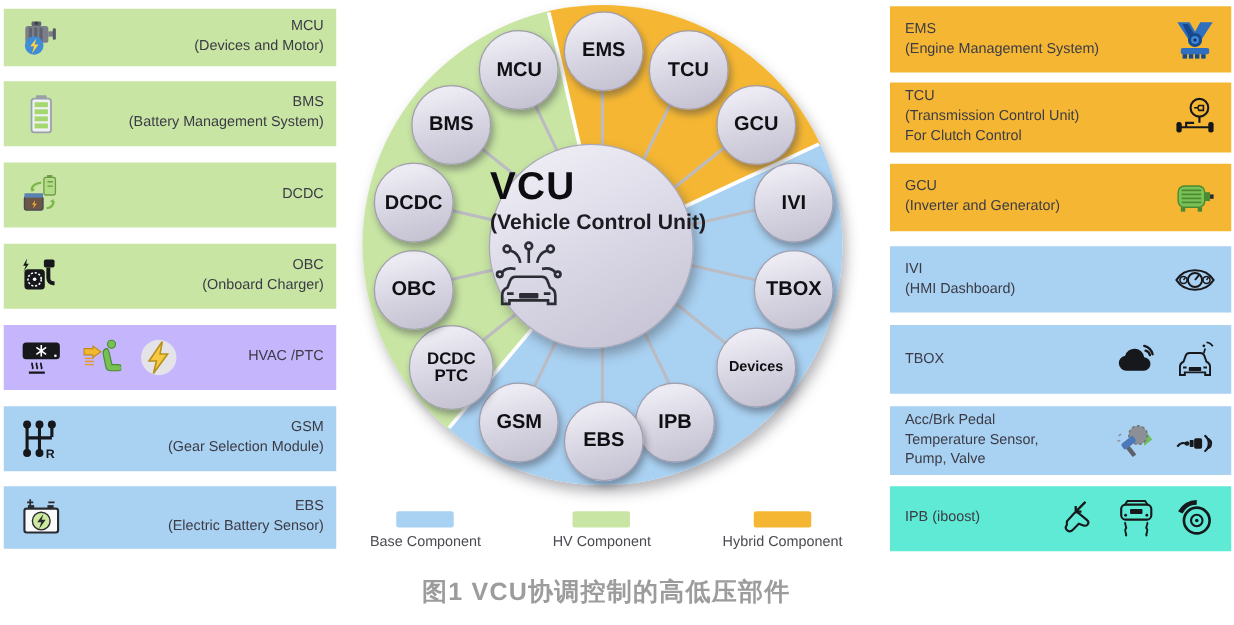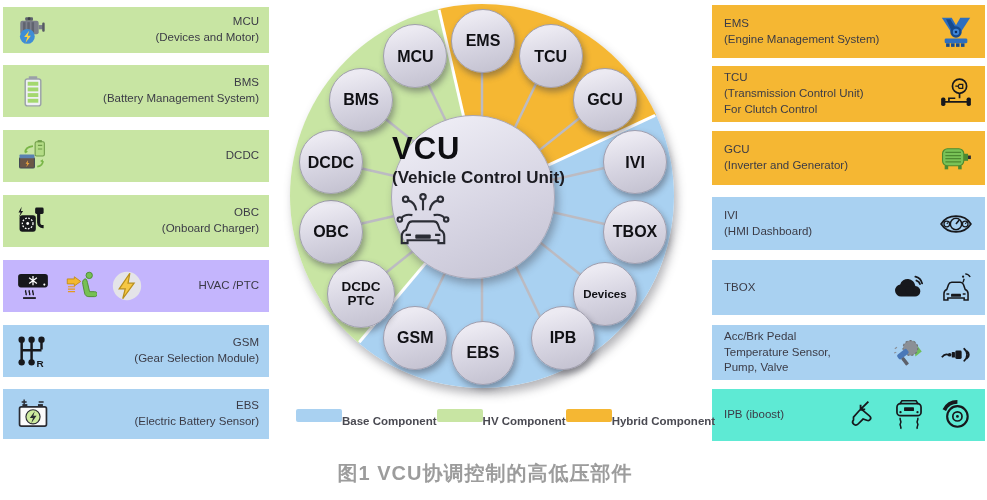--- a/index.html
+++ b/index.html
@@ -35,21 +35,21 @@
        background:linear-gradient(165deg,#eceaf2 15%,#d6d4e1 55%,#c1bfce 100%);
        border:1px solid #a09eae;box-shadow:2px 4px 6px rgba(60,60,70,.45);
        display:flex;flex-direction:column;align-items:center;justify-content:center;
        font-weight:bold;color:#101014;}
   .sat-line{font-size:16px;line-height:1.08;}
   .sat-small .sat-line{font-size:11.5px;}
   .sat-two .sat-line{font-size:13.5px;}
 
   
   .legend{position:absolute;left:296px;top:409px;width:378px;display:flex;justify-content:space-between;}
-  .legend-item{display:flex;font-weight:bold;}
+  .legend-item{display:flex;flex-direction:column;align-items:center;}
   .legend-swatch{width:46px;height:13px;border-radius:2px;}
   .legend-label{margin-top:6px;font-size:11.5px;color:#4a4a52;white-space:nowrap;}
   .caption{position:absolute;left:250px;top:460px;width:470px;text-align:center;
            font-size:20px;font-weight:600;color:#9c9c9c;letter-spacing:1px;}
 </style>
 </head>
 <body>
 
 <div class="page">
   <div id="left-panel" class="panel">
@@ -252,21 +252,21 @@
       </div>
       <div class="satellite" style="width: 62px; height: 62px; left: 313.063px; top: 126.173px;">
         <span class="sat-line">IVI</span>
       </div>
       <div class="satellite" style="width: 62px; height: 62px; left: 313.063px; top: 195.827px;">
         <span class="sat-line">TBOX</span>
       </div>
       <div class="satellite sat-small" style="width: 62px; height: 62px; left: 282.917px; top: 258.325px;">
         <span class="sat-line">Devices</span>
       </div>
-      <div class="satellite" style="width: 62px; height: 62px; left: 241px; top: 301.568px; justify-content: center;">
+      <div class="satellite" style="width: 62px; height: 62px; left: 218px; top: 301.568px; justify-content: center;">
         <span class="sat-line">IPB</span>
       </div>
       <div class="satellite" style="width: 62px; height: 62px; left: 161px; top: 317px;">
         <span class="sat-line">EBS</span>
       </div>
       <div class="satellite" style="width: 62px; height: 62px; left: 93.3492px; top: 301.568px;">
         <span class="sat-line">GSM</span>
       </div>
       <div class="satellite sat-two" style="width: 66px; height: 66px; left: 37.0828px; top: 256.325px;">
         <span class="sat-line">DCDC</span>

